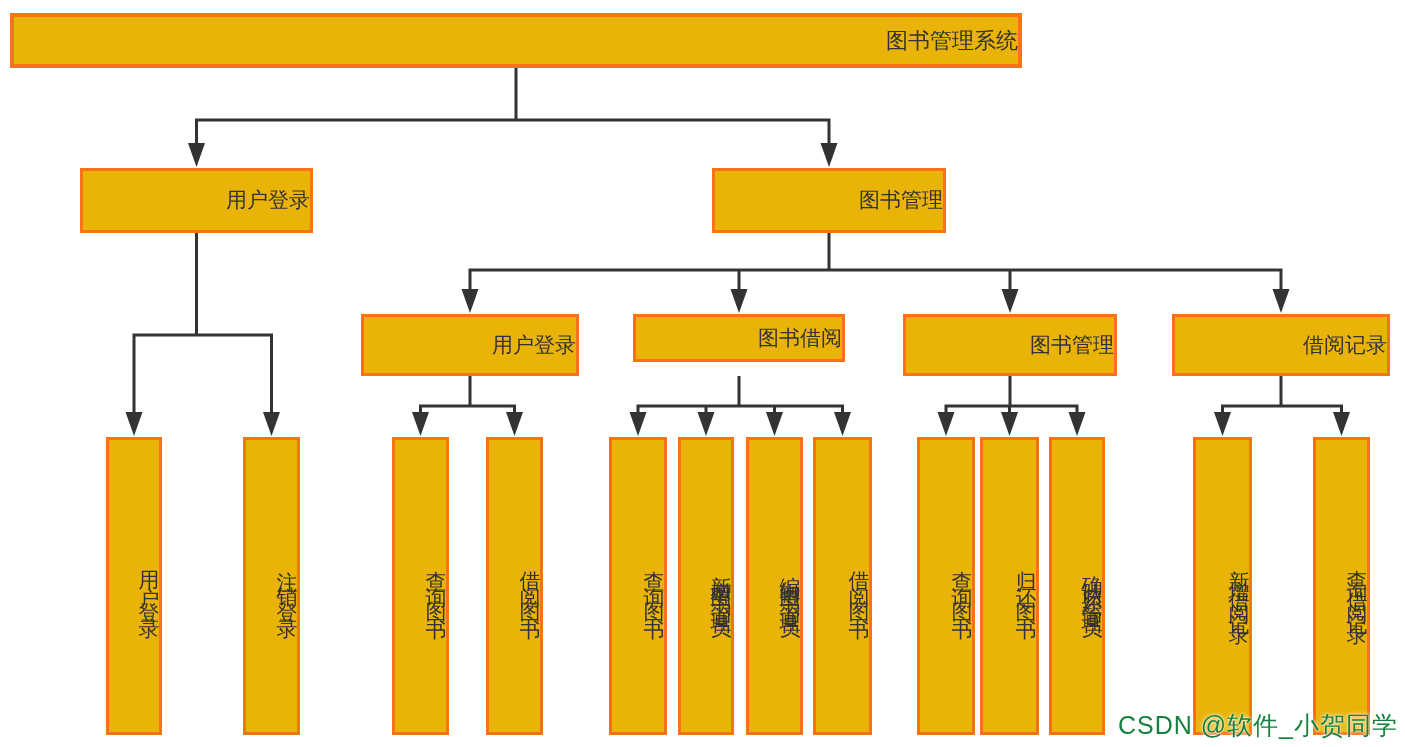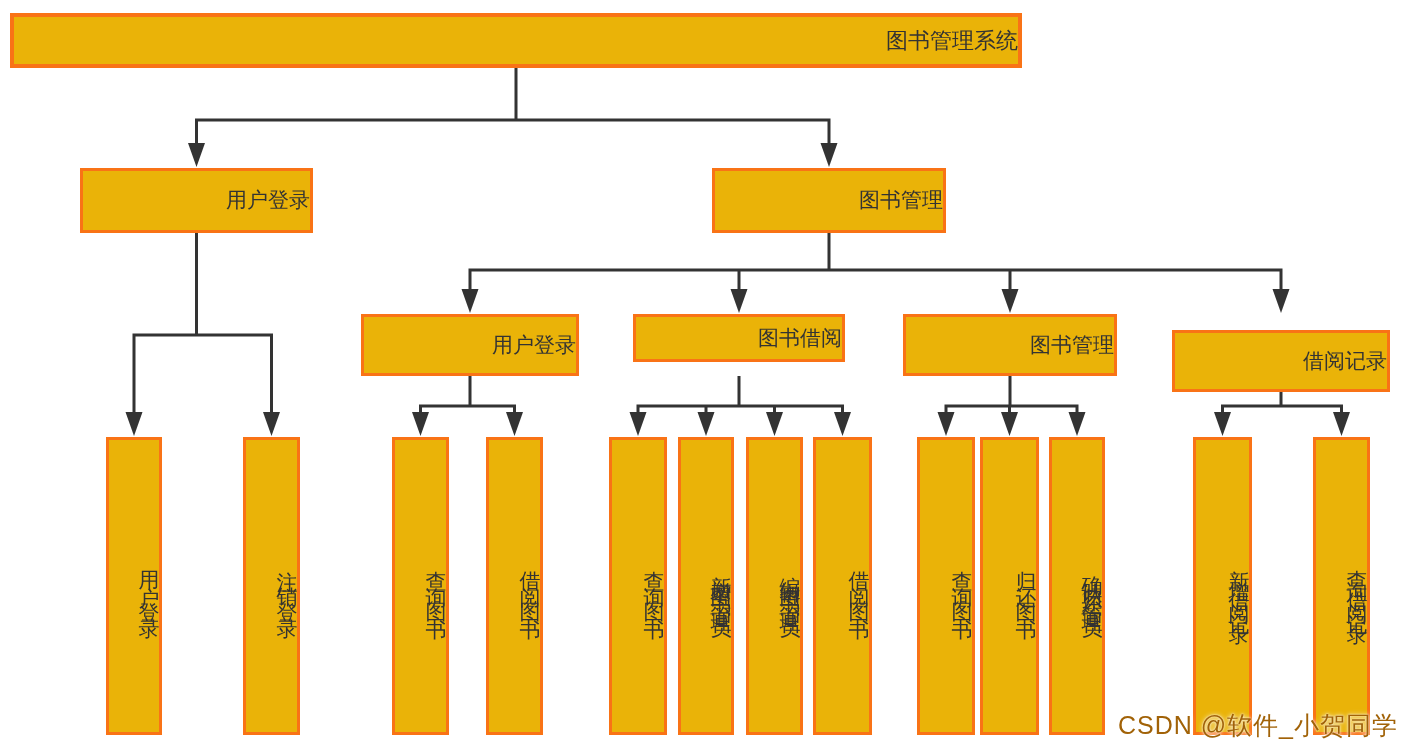--- a/index.html
+++ b/index.html
@@ -38,21 +38,21 @@
     text-orientation: mixed;
     white-space: nowrap;
   }
   .watermark {
     position: absolute;
     right: 7px;
     bottom: 5px;
     z-index: 3;
     font-family: "Liberation Sans", "DejaVu Sans", sans-serif;
     font-size: 25px;
-    color: #a16207;
+    color: #15803d;
     text-shadow: 0 0 2px #ffffff, 0 0 5px #ffffff;
     letter-spacing: 1px;
   }
 </style>
 </head>
 <body>
 
 <div class="stage">
   <svg class="edges" width="1405" height="747" viewBox="0 0 1405 747" xmlns="http://www.w3.org/2000/svg">
       <path d="M516 68L516 120M195 120L830.5 120M196.5 120L196.5 156M829 120L829 156M829 233L829 270M468.5 270L1282.5 270M470 270L470 302M739 270L739 302M1010 270L1010 302M1281 270L1281 302M196.5 233L196.5 335M132.5 335L273 335M134 335L134 425M271.5 335L271.5 425M470 376L470 406M419 406L516 406M420.5 406L420.5 425M514.5 406L514.5 425M739 376L739 406M636.5 406L844 406M638 406L638 425M706 406L706 425M774.5 406L774.5 425M842.5 406L842.5 425M1010 376L1010 406M944.5 406L1078.5 406M946 406L946 425M1009.5 406L1009.5 425M1077 406L1077 425M1281 376L1281 406M1221 406L1343 406M1222.5 406L1222.5 425M1341.5 406L1341.5 425" fill="none" stroke="#333333" stroke-width="3"></path>
@@ -88,21 +88,21 @@
       </div>
       <div class="node lvl3" style="left: 361px; top: 314px; width: 218px; height: 62px;">
         <span>用户登录</span>
       </div>
       <div class="node lvl3" style="left: 633px; top: 314px; width: 212px; height: 48px;">
         <span>图书借阅</span>
       </div>
       <div class="node lvl3" style="left: 903px; top: 314px; width: 214px; height: 62px;">
         <span>图书管理</span>
       </div>
-      <div class="node lvl3" style="left: 1172px; top: 314px; width: 218px; height: 62px; margin-top: 16px;">
+      <div class="node lvl3" style="left: 1172px; top: 314px; width: 218px; height: 62px;">
         <span>借阅记录</span>
       </div>
       <div class="node lvl4" style="left: 106px; top: 437px; width: 56px; height: 298px;">
         <span class="vtext" style="letter-spacing: 16px;">用户登录</span>
       </div>
       <div class="node lvl4" style="left: 243px; top: 437px; width: 57px; height: 298px;">
         <span class="vtext" style="letter-spacing: 16px;">注销登录</span>
       </div>
       <div class="node lvl4" style="left: 392px; top: 437px; width: 57px; height: 298px;">
         <span class="vtext" style="letter-spacing: 16px;">查询图书</span>

